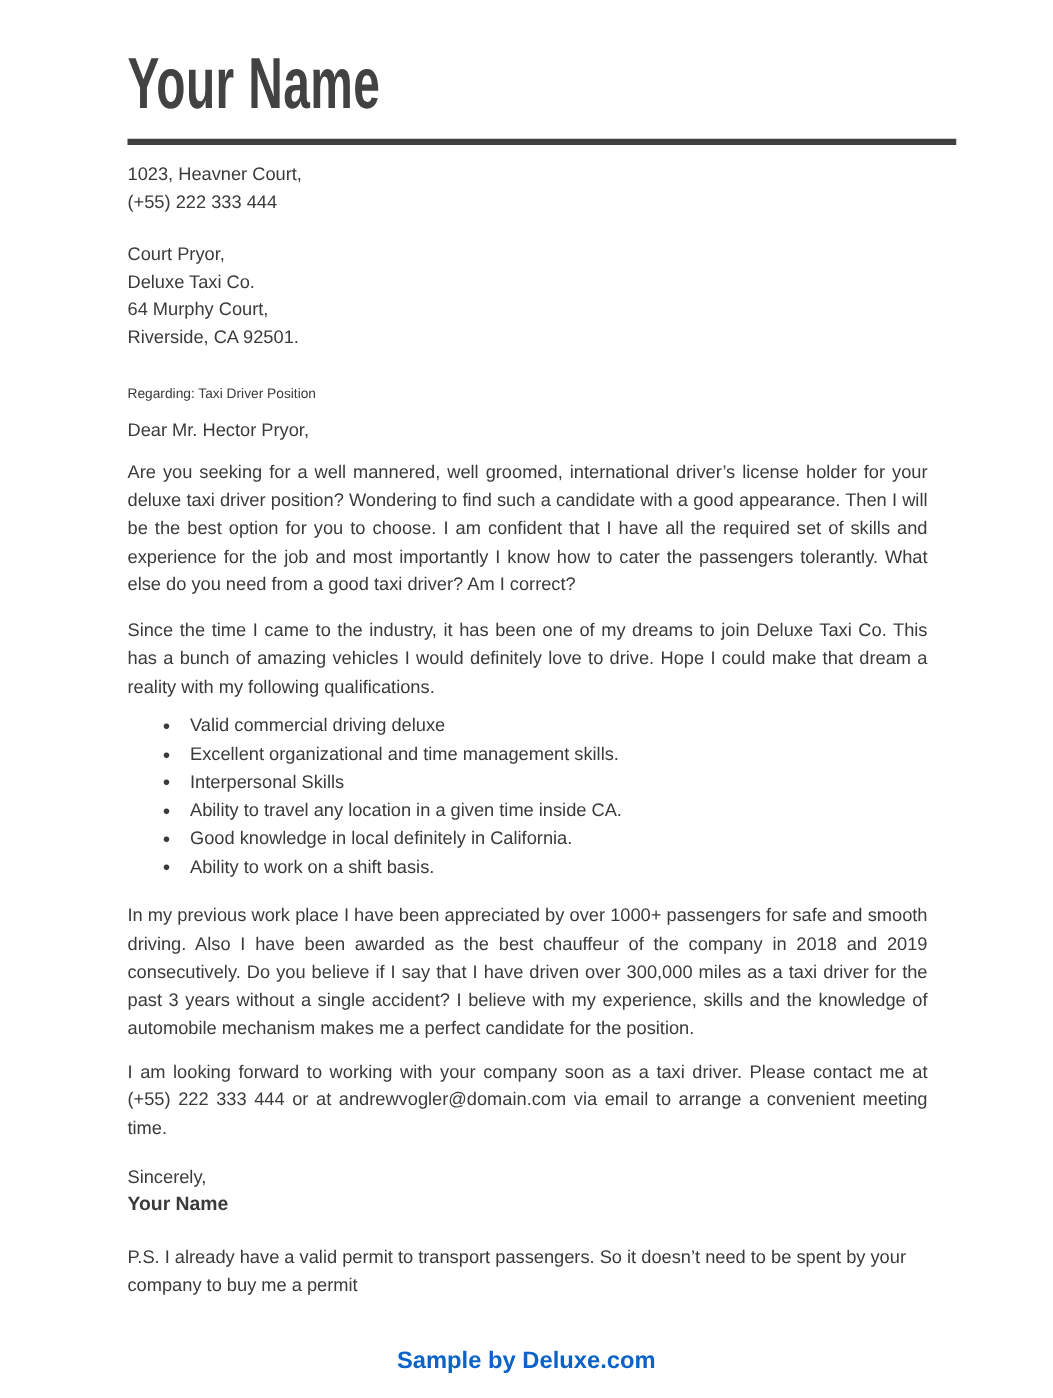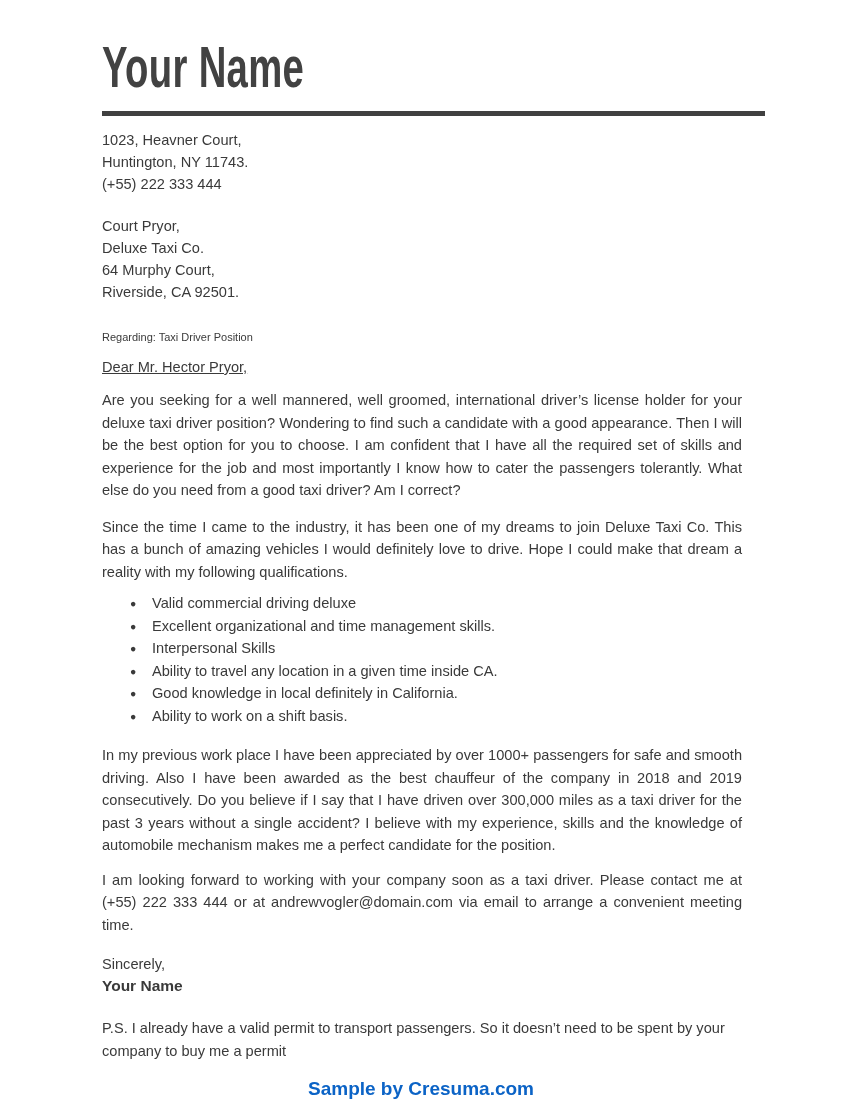--- a/index.html
+++ b/index.html
@@ -47,21 +47,21 @@
   }
   .textcol{width:640px;}
   .block{font-size:14.6px;line-height:22px;}
   .sender-block{margin-top:13px;}
   .recipient-block{margin-top:20px;}
   .email a{
     color:var(--link);
     text-decoration:underline;
   }
   .subject{margin-top:23px;font-size:11px;line-height:22px;}
-  .salutation{margin-top:8px;font-size:14.6px;line-height:22px;text-decoration:underline;}
+  .salutation{margin-top:8px;font-size:14.6px;line-height:22px;}
   p.body-par{
     margin-top:11px;
     font-size:14.6px;
     line-height:22.5px;
     text-align:justify;
   }
   p.par2{margin-top:14px;}
   p.par3{margin-top:17px;}
   p.par4{margin-top:12px;}
   ul.qualifications{
@@ -110,21 +110,20 @@
   <div class="content">
 
     <h1 class="name-heading">
       <span class="condensed">Your Name</span>
     </h1>
 
     <div class="rule"></div>
 
     <div class="block textcol sender-block">
       <div>1023, Heavner Court,</div>
-      <div>Huntington, NY 11743.</div>
       <div>(+55) 222 333 444</div>
     </div>
 
     <div class="block textcol recipient-block">
       <div>Court Pryor,</div>
       <div>Deluxe Taxi Co.</div>
       <div>64 Murphy Court,</div>
       <div>Riverside, CA 92501.</div>
     </div>
 
@@ -152,15 +151,15 @@
     <div class="closing textcol">
       <div>Sincerely,</div>
       <div class="signature">Your Name</div>
     </div>
 
     <p class="postscript textcol">P.S. I already have a valid permit to transport passengers. So it doesn’t need to be spent by your company to buy me a permit</p>
 
   </div>
 
   <div class="footer">
-    <a href="#" class="watermark">Sample by Cresuma.com</a>
+    <a href="#" class="watermark">Sample by Deluxe.com</a>
   </div>
 </div>
 
 </body></html>

